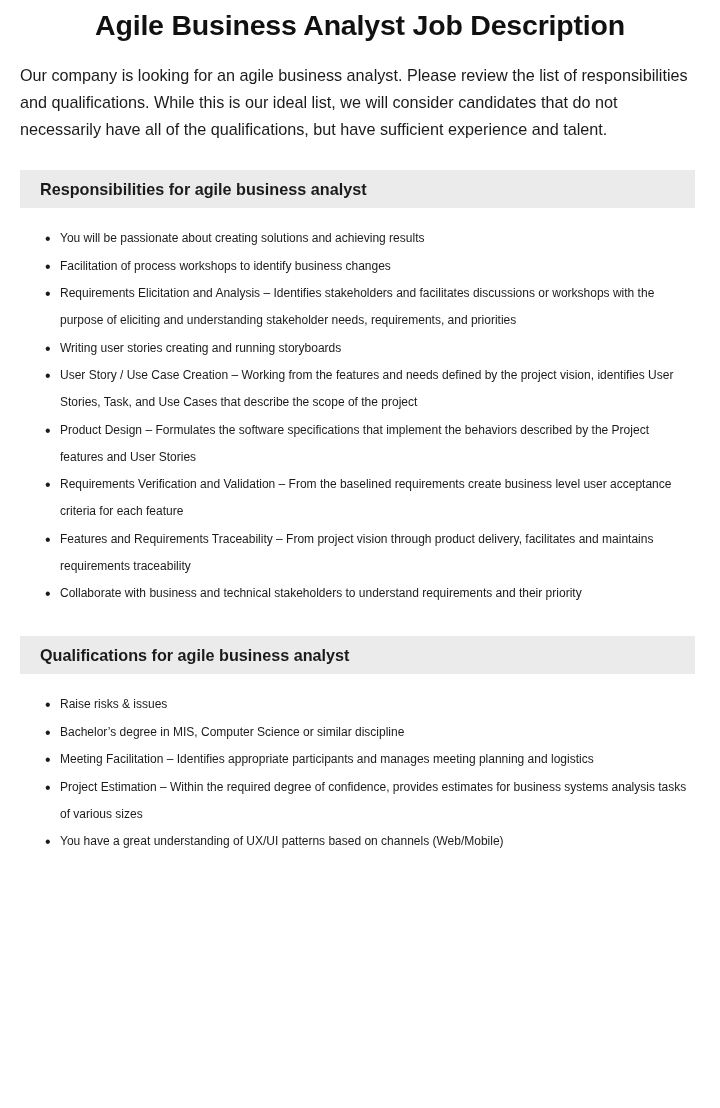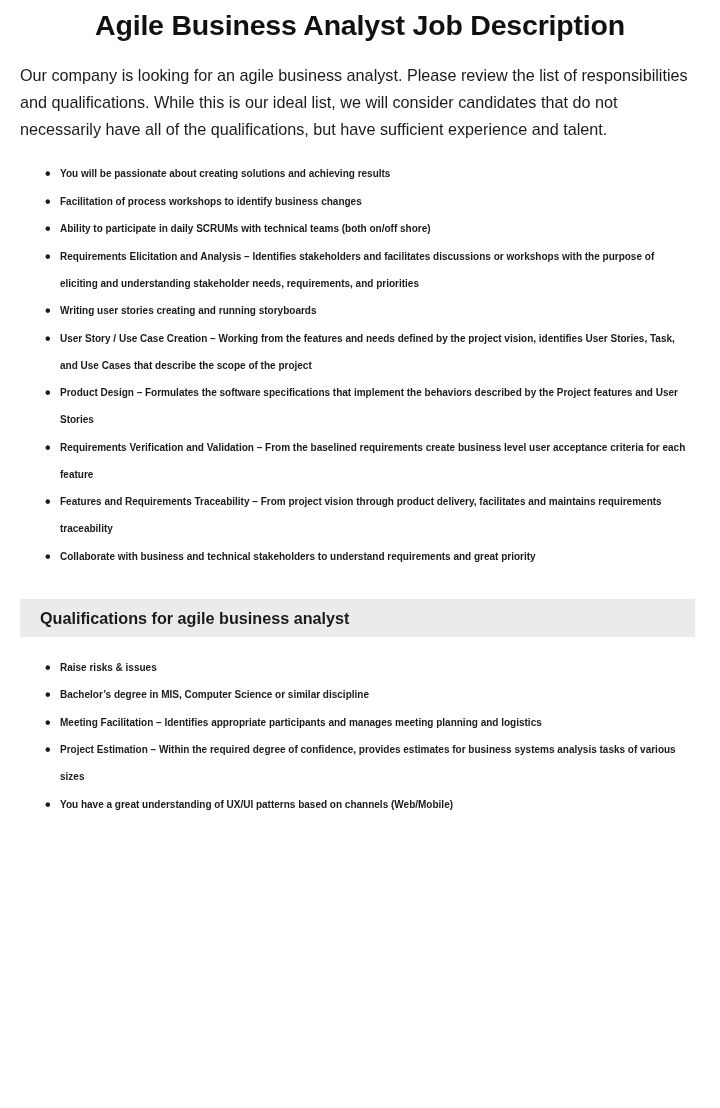--- a/index.html
+++ b/index.html
@@ -60,57 +60,56 @@
   }
 
   
   ul.bullets {
     margin: 17px 0 0 0;
     padding: 0 28px 0 60px;
     list-style: none;
   }
   ul.bullets li {
     position: relative;
-    font-size: 10px;
+    font-size: 12px;
     line-height: 27px;
     color: #1b1b1b;
     margin: 0 0 0.5px 0;
-    font-weight: bold;
   }
   ul.bullets li::before {
     content: "\2022";
     position: absolute;
     left: -15px;
     top: 0;
     font-size: 16px;
     line-height: 27px;
     color: #1b1b1b;
   }
 </style>
 </head>
 <body>
 
 <div class="page">
 
   <h1 class="doc-title">Agile Business Analyst Job Description</h1>
 
   <p class="intro">Our company is looking for an agile business analyst. Please review the list of responsibilities and qualifications. While this is our ideal list, we will consider candidates that do not necessarily have all of the qualifications, but have sufficient experience and talent.</p>
 
+  <div class="section-bar">Responsibilities for agile business analyst</div>
 
   <ul class="bullets">
       <li>You will be passionate about creating solutions and achieving results</li>
       <li>Facilitation of process workshops to identify business changes</li>
-      <li>Ability to participate in daily SCRUMs with technical teams (both on/off shore)</li>
       <li>Requirements Elicitation and Analysis – Identifies stakeholders and facilitates discussions or workshops with the purpose of eliciting and understanding stakeholder needs, requirements, and priorities</li>
       <li>Writing user stories creating and running storyboards</li>
       <li>User Story / Use Case Creation – Working from the features and needs defined by the project vision, identifies User Stories, Task, and Use Cases that describe the scope of the project</li>
       <li>Product Design – Formulates the software specifications that implement the behaviors described by the Project features and User Stories</li>
       <li>Requirements Verification and Validation – From the baselined requirements create business level user acceptance criteria for each feature</li>
       <li>Features and Requirements Traceability – From project vision through product delivery, facilitates and maintains requirements traceability</li>
-      <li>Collaborate with business and technical stakeholders to understand requirements and great priority</li>
+      <li>Collaborate with business and technical stakeholders to understand requirements and their priority</li>
     </ul>
 
   <div class="section-bar second">Qualifications for agile business analyst</div>
 
   <ul class="bullets">
       <li>Raise risks &amp; issues</li>
       <li>Bachelor’s degree in MIS, Computer Science or similar discipline</li>
       <li>Meeting Facilitation – Identifies appropriate participants and manages meeting planning and logistics</li>
       <li>Project Estimation – Within the required degree of confidence, provides estimates for business systems analysis tasks of various sizes</li>
       <li>You have a great understanding of UX/UI patterns based on channels (Web/Mobile)</li>

